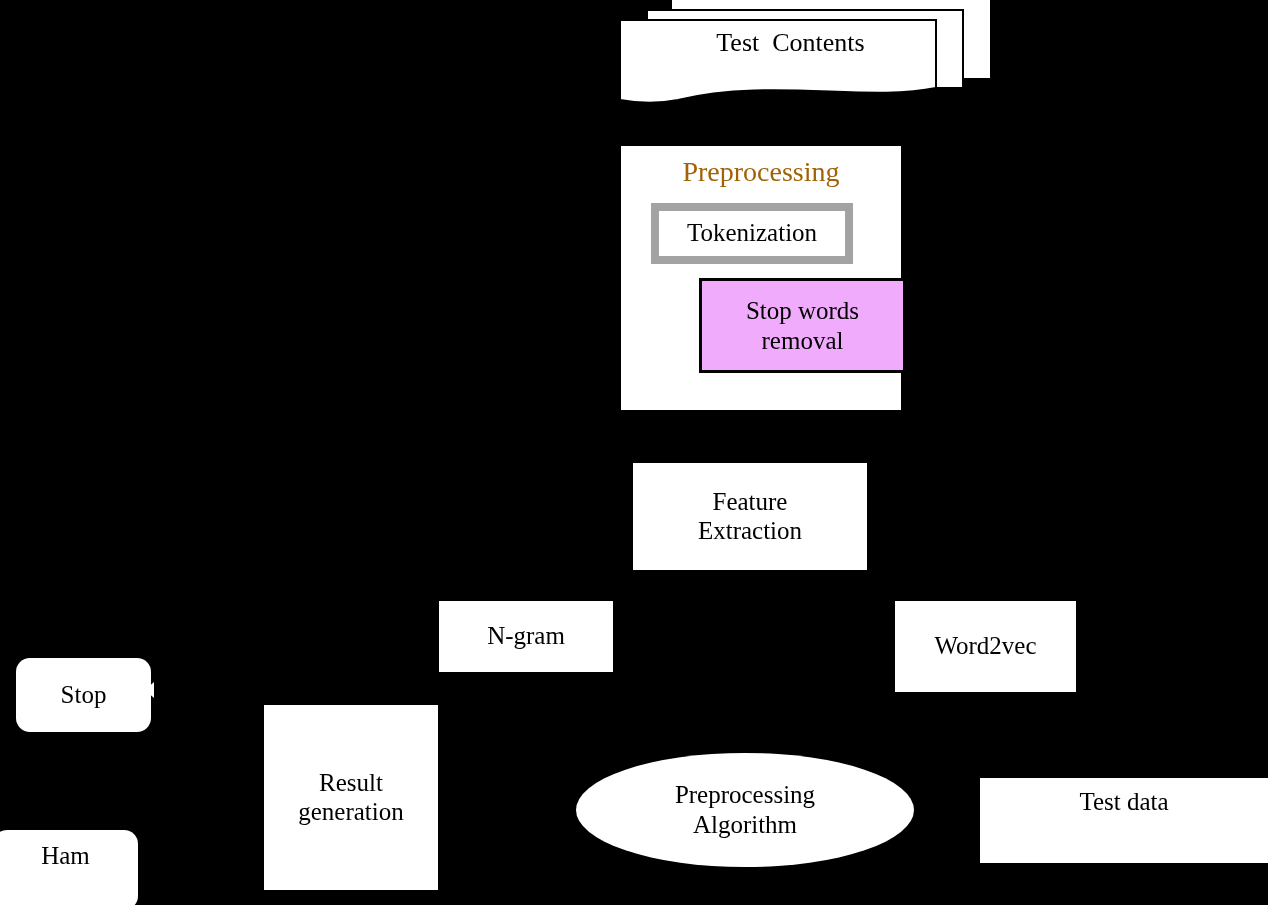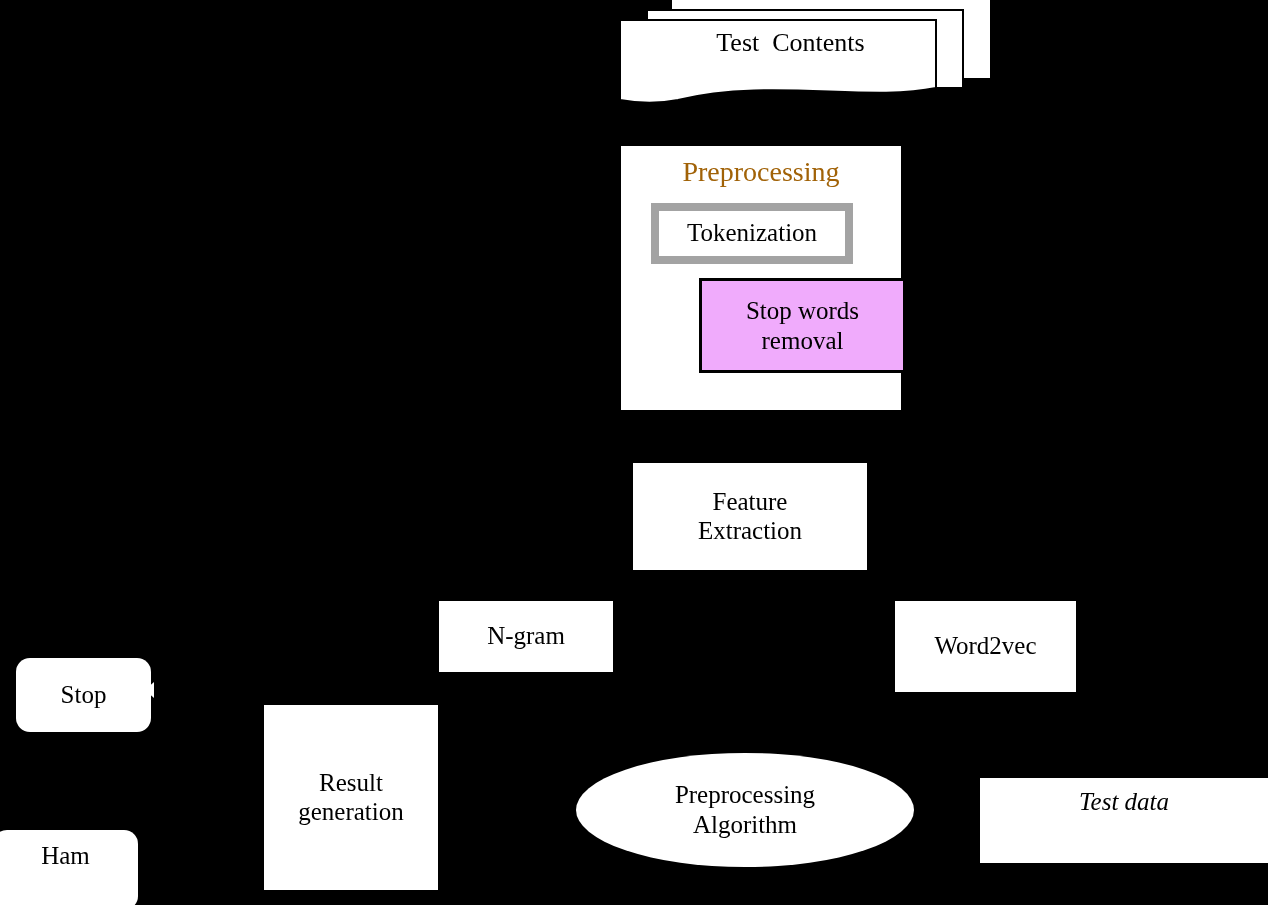--- a/index.html
+++ b/index.html
@@ -78,21 +78,21 @@
     line-height: 1.18;
     box-sizing: border-box;
     margin-left: 48px;
   }
 
   
   #feature-extraction-box { left: 633px; top: 463px; width: 234px; height: 107px; font-size: 25px; }
   #ngram-box             { left: 439px; top: 601px; width: 174px; height: 71px; font-size: 25px; }
   #word2vec-box          { left: 895px; top: 601px; width: 181px; height: 91px; font-size: 25px; }
   #result-generation-box { left: 264px; top: 705px; width: 174px; height: 185px; font-size: 25px; }
-  #test-data-box         { left: 980px; top: 778px; width: 288px; height: 85px; font-size: 25px; align-items: flex-start; padding-top: 10px; font-style: italic; }
+  #test-data-box         { left: 980px; top: 778px; width: 288px; height: 85px; font-size: 25px; align-items: flex-start; padding-top: 10px; }
 
   
   #spam-box { left: 16px; top: 658px; width: 135px; height: 74px; border-radius: 14px; font-size: 25px; }
   #ham-box  { left: -7px; top: 830px; width: 145px; height: 80px; border-radius: 14px; font-size: 25px;
               align-items: flex-start; padding-top: 12px; }
 
   
   #classification-ellipse {
     left: 576px; top: 753px; width: 338px; height: 114px;
     border-radius: 50%;

